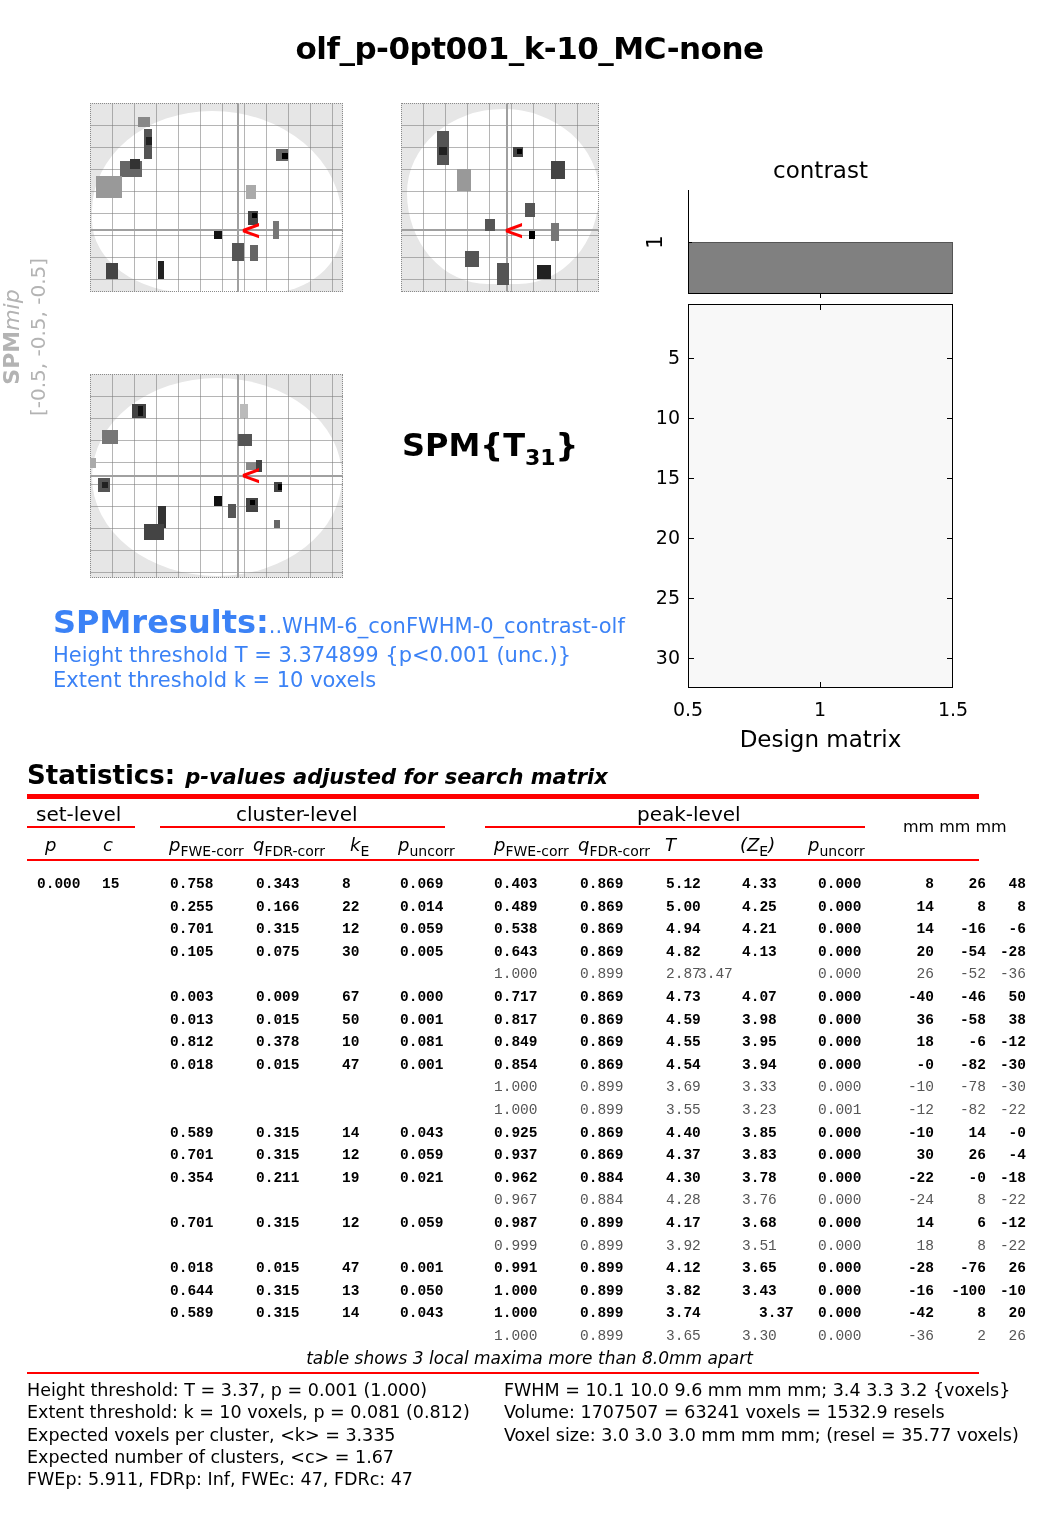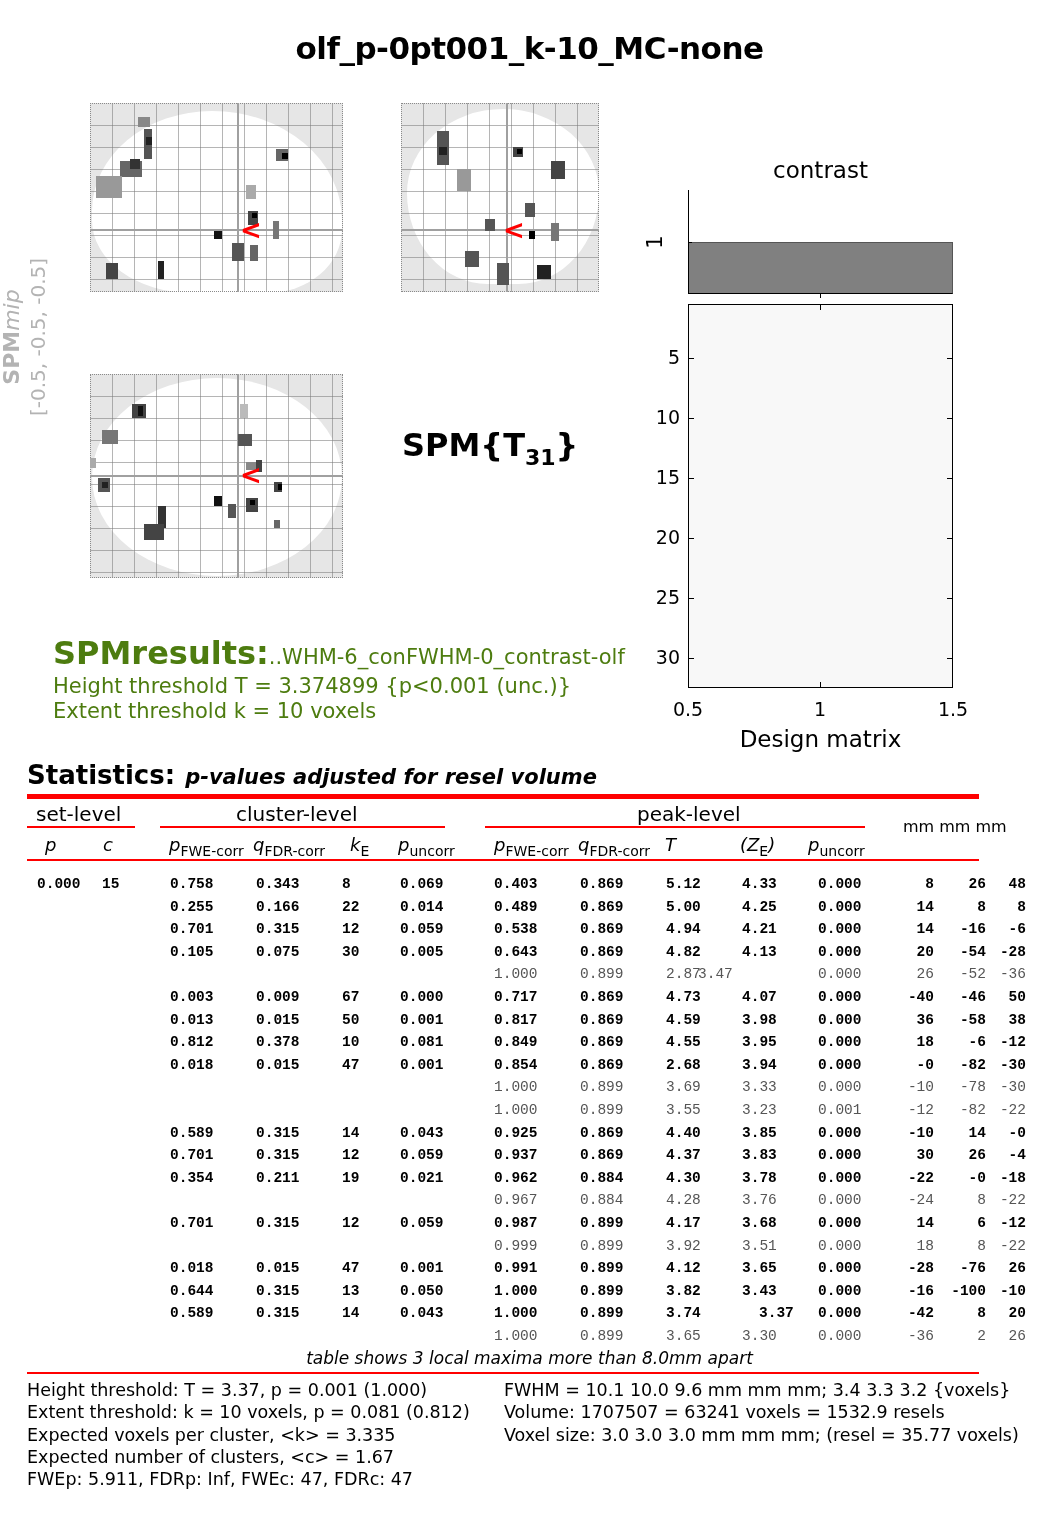--- a/index.html
+++ b/index.html
@@ -40,21 +40,21 @@
   .contrast-box .btick { position: absolute; left: 132px; top: 104px; width: 1px; height: 4px; background: #000; }
   .contrast-ylabel { position: absolute; left: 648px; top: 230px; font-size: 21px; transform: rotate(-90deg); transform-origin: center; }
 
   .dm { position: absolute; left: 688px; top: 304px; width: 265px; height: 384px; background: #f8f8f8; border: 1.5px solid #000; }
   .dm .tk { position: absolute; height: 1px; width: 5px; background: #000; }
   .dm .tkx { position: absolute; width: 1px; height: 5px; background: #000; }
   .ylab { position: absolute; font-size: 19px; text-align: right; width: 40px; }
   .xlab { position: absolute; font-size: 19px; text-align: center; width: 50px; }
   .dm-xtitle { position: absolute; left: 688px; top: 726px; width: 265px; text-align: center; font-size: 23px; }
 
-  .results { position: absolute; left: 53px; top: 636px; color: #4d7c0f; white-space: nowrap; }
+  .results { position: absolute; left: 53px; top: 605px; color: #3b82f6; white-space: nowrap; }
   .results .r1 { font-size: 21px; line-height: 34px; }
   .results .r1 b { font-size: 32px; font-weight: bold; }
   .results .r2, .results .r3 { font-size: 21px; line-height: 25px; }
 
   .stats-title { position: absolute; left: 27px; top: 760px; white-space: nowrap; }
   .stats-title b { font-size: 26px; font-weight: bold; }
   .stats-title i { font-size: 21px; font-weight: bold; font-style: italic; margin-left: 10px; }
 
   .redline { position: absolute; background: #ff0000; }
 
@@ -195,21 +195,21 @@
 <div class="xlab" style="left:928px; top:698px;">1.5</div>
 <div class="dm-xtitle">Design matrix</div>
 
 <div class="results">
   <div class="r1"><b>SPMresults:</b><span>..WHM-6_conFWHM-0_contrast-olf</span></div>
   <div class="r2">Height threshold T = 3.374899  {p&lt;0.001 (unc.)}</div>
   <div class="r3">Extent threshold k = 10 voxels</div>
 </div>
 
 <div class="stats-title">
-  <b>Statistics:</b><i>p-values adjusted for resel volume</i>
+  <b>Statistics:</b><i>p-values adjusted for search matrix</i>
 </div>
 <div class="redline" style="left:27px; top:794px; width:952px; height:5px;"></div>
 
 <div class="hdr" style="left:36px; top:802px;">set-level</div>
 <div class="redline" style="left:27px; top:826px; width:108px; height:2px;"></div>
 <div class="hdr" style="left:236px; top:802px;">cluster-level</div>
 <div class="redline" style="left:160px; top:826px; width:285px; height:2px;"></div>
 <div class="hdr" style="left:637px; top:802px;">peak-level</div>
 <div class="redline" style="left:485px; top:826px; width:380px; height:2px;"></div>
 <div class="hdr" style="left:903px; top:817px; font-size:16px;">mm mm mm</div>
@@ -358,21 +358,21 @@
   </div>
     <div class="row main">
     <span style="left:37px;"></span>
     <span style="left:102px;"></span>
     <span style="left:170px;">0.018</span>
     <span style="left:256px;">0.015</span>
     <span style="left:342px;">47</span>
     <span style="left:400px;">0.001</span>
     <span style="left:494px;">0.854</span>
     <span style="left:580px;">0.869</span>
-    <span style="left:666px;">2.68</span>
+    <span style="left:666px;">4.54</span>
     <span style="left:742px;">3.94</span>
     <span style="left:818px;">0.000</span>
     <span class="c-right" style="left:888px; width:46px;">-0</span>
     <span class="c-right" style="left:940px; width:46px;">-82</span>
     <span class="c-right" style="left:980px; width:46px;">-30</span>
   </div>
     <div class="row sub">
     <span style="left:37px;"></span>
     <span style="left:102px;"></span>
     <span style="left:170px;"></span>

